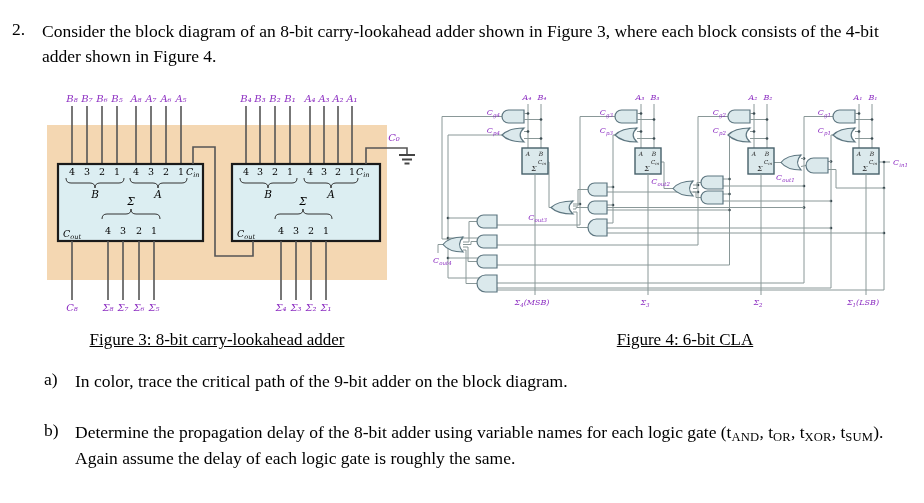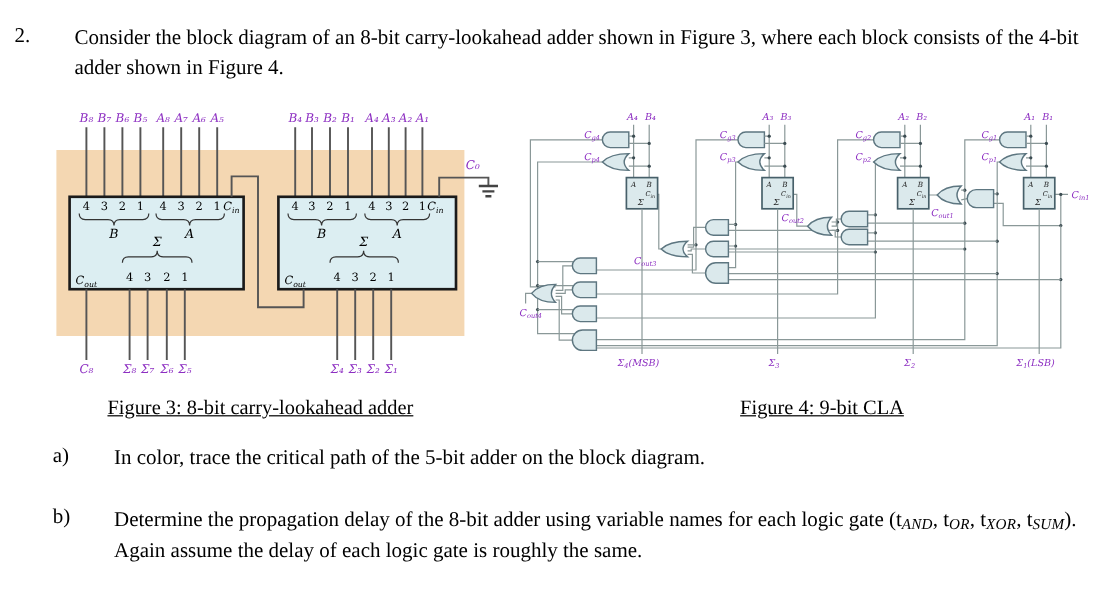--- a/index.html
+++ b/index.html
@@ -1,22 +1,22 @@
 <!DOCTYPE html>
 <html><head>
 <meta charset="utf-8">
 <style>
   html,body{margin:0;padding:0;}
   body{width:924px;height:503px;background:#ffffff;position:relative;
        font-family:"Liberation Serif","DejaVu Serif",serif;color:#000;overflow:hidden;}
   .abs{position:absolute;}
-  .ptext{font-size:17.5px;line-height:1.42;margin-left:20px;}
+  .ptext{font-size:17.5px;line-height:1.42;}
   .marker{font-size:17.5px;}
   .cap{font-size:17px;text-align:center;text-decoration:underline;}
-  .sub{font-size:72%;vertical-align:-2.5px;letter-spacing:.2px;font-style:italic;}
+  .sub{font-size:72%;vertical-align:-2.5px;letter-spacing:.2px;}
   svg text{font-family:"DejaVu Serif","Liberation Serif",serif;}
 </style>
 </head>
 <body>
 
 <span class="abs marker" style="left:12px;top:19px;">2.</span>
 <div class="abs ptext" style="left:42px;top:19px;width:845px;">Consider the block diagram of an 8-bit carry-lookahead adder shown in Figure 3, where each block consists of the 4-bit adder shown in Figure 4.</div>
 
 <svg id="fig3" class="abs" style="left:40px;top:93px;" width="392" height="222" viewBox="0 0 392 222">
     <rect x="7" y="32" width="340" height="155" fill="#f4d7b2"></rect>
@@ -290,19 +290,19 @@
     <path d="M261,89 Q247,89 241,96.5 Q247,104 261,104 Q254,96.5 261,89 Z" fill="#dbe9ec" stroke="#5d7680" stroke-width="1.2"></path>
     <path d="M369,63 Q355,63 349,70.5 Q355,78 369,78 Q362,70.5 369,63 Z" fill="#dbe9ec" stroke="#5d7680" stroke-width="1.2"></path>
     <text x="344" y="88" font-size="8" text-anchor="start" fill="#8d2fc2" font-style="italic"><tspan>C</tspan><tspan dy="2" font-size="5.5">out1</tspan></text>
     <text x="238" y="92" font-size="8" text-anchor="end" fill="#8d2fc2" font-style="italic"><tspan>C</tspan><tspan dy="2" font-size="5.5">out2</tspan></text>
     <text x="115" y="128" font-size="8" text-anchor="end" fill="#8d2fc2" font-style="italic"><tspan>C</tspan><tspan dy="2" font-size="5.5">out3</tspan></text>
     <text x="1" y="171" font-size="8" text-anchor="start" fill="#8d2fc2" font-style="italic"><tspan>C</tspan><tspan dy="2" font-size="5.5">out4</tspan></text>
     <text x="461" y="73" font-size="8" text-anchor="start" fill="#8d2fc2" font-style="italic"><tspan>C</tspan><tspan dy="2" font-size="5.5">in1</tspan></text>
   </svg>
 
 <div class="abs cap" style="left:60px;top:330px;width:314px;">Figure 3: 8-bit carry-lookahead adder</div>
-<div class="abs cap" style="left:540px;top:330px;width:290px;">Figure 4: 9-bit CLA</div>
+<div class="abs cap" style="left:540px;top:330px;width:290px;">Figure 4: 6-bit CLA</div>
 
 <span class="abs marker" style="left:44px;top:369px;">a)</span>
-<div class="abs ptext" style="left:75px;top:369px;width:840px;">In color, trace the critical path of the 5-bit adder on the block diagram.</div>
+<div class="abs ptext" style="left:75px;top:369px;width:840px;">In color, trace the critical path of the 9-bit adder on the block diagram.</div>
 
 <span class="abs marker" style="left:44px;top:420px;">b)</span>
 <div class="abs ptext" style="left:75px;top:420px;width:842px;"><span>Determine the propagation delay of the 8-bit adder using variable names for each logic gate (t</span><span class="sub">AND</span><span>, t</span><span class="sub">OR</span><span>, t</span><span class="sub">XOR</span><span>, t</span><span class="sub">SUM</span><span>). Again assume the delay of each logic gate is roughly the same.</span></div>
 
 </body></html>

